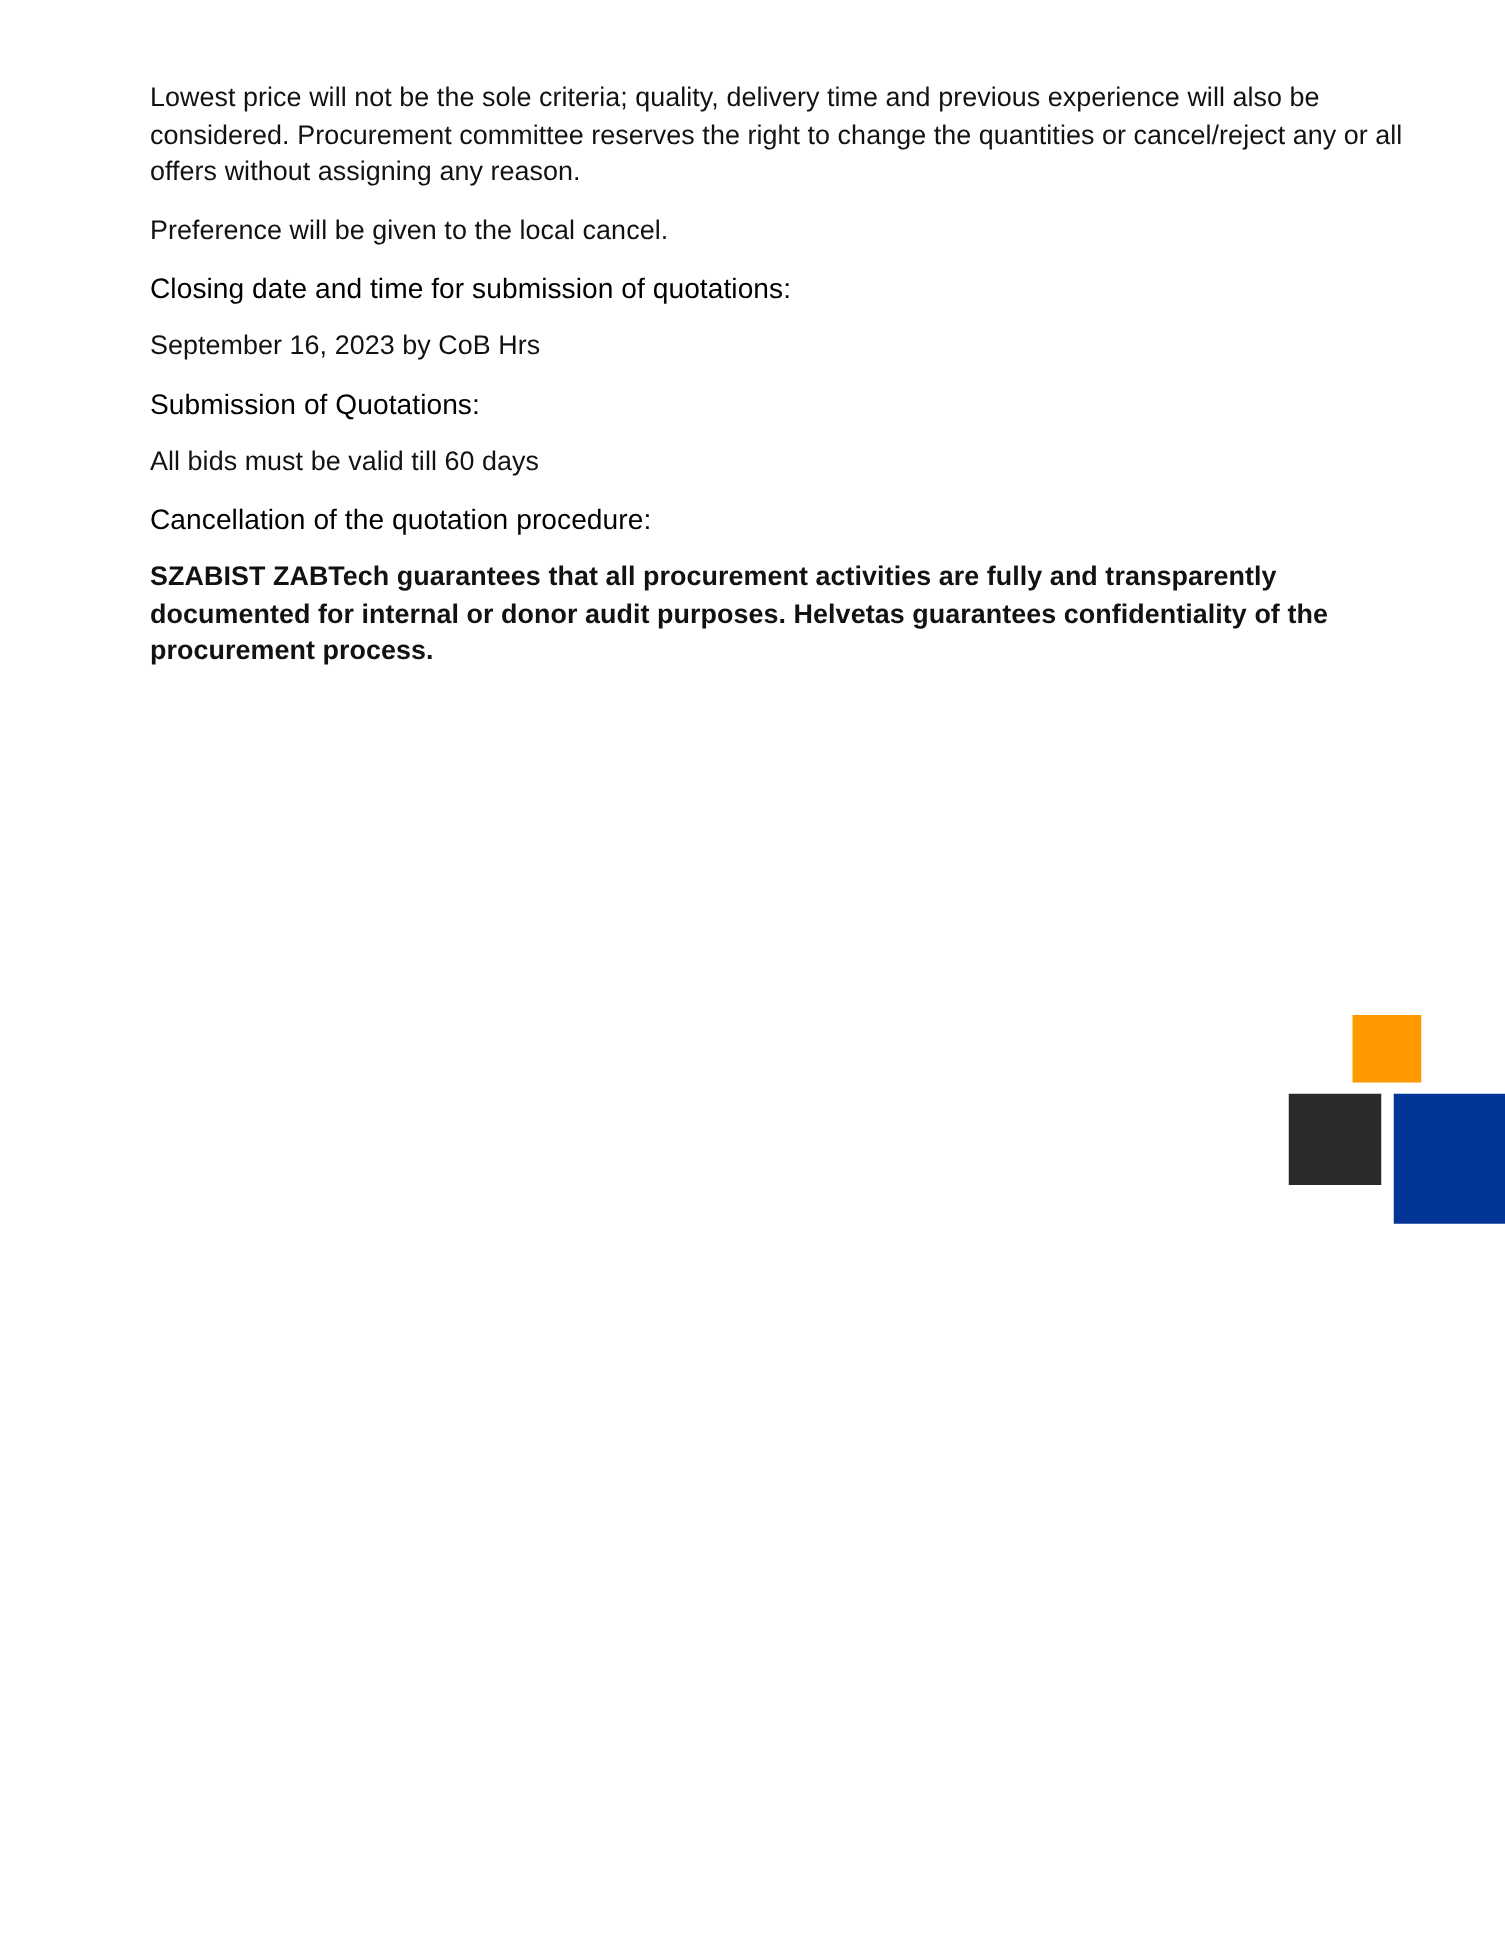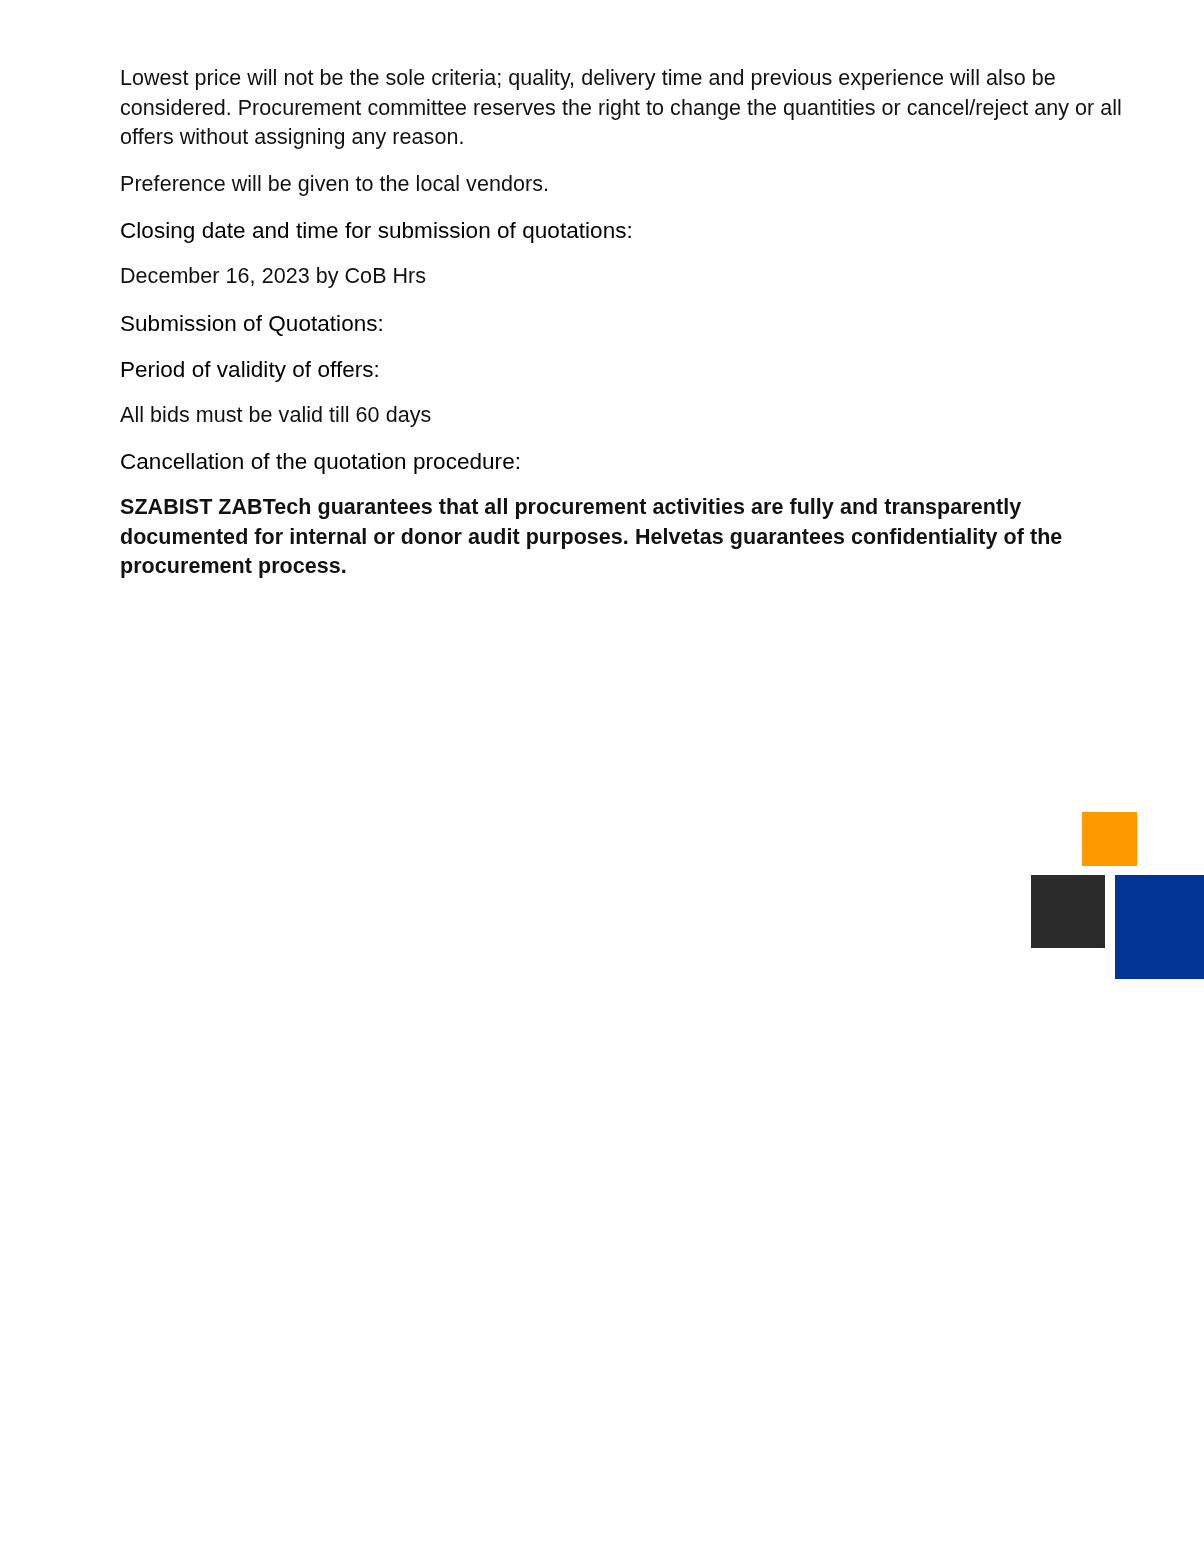--- a/index.html
+++ b/index.html
@@ -93,30 +93,29 @@
 </style>
 </head>
 <body>
 
 <div class="page">
 
   <div class="content">
 
     <p class="para">Lowest price will not be the sole criteria; quality, delivery time and previous experience will also be considered. Procurement committee reserves the right to change the quantities or cancel/reject any or all offers without assigning any reason.</p>
 
-    <p class="para">Preference will be given to the local vendors.</p>
+    <p class="para">Preference will be given to the local cancel.</p>
 
     <h2 class="heading first">Closing date and time for submission of quotations:</h2>
 
-    <p class="para">December 16, 2023 by CoB Hrs</p>
+    <p class="para">September 16, 2023 by CoB Hrs</p>
 
     <h2 class="heading">Submission of Quotations:</h2>
 
 
-    <h2 class="heading">Period of validity of offers:</h2>
 
     <p class="para">All bids must be valid till 60 days</p>
 
     <h2 class="heading">Cancellation of the quotation procedure:</h2>
 
 
 
     <p class="para last-para">SZABIST ZABTech guarantees that all procurement activities are fully and transparently documented for internal or donor audit purposes. Helvetas guarantees confidentiality of the procurement process.</p>
 
   </div>

